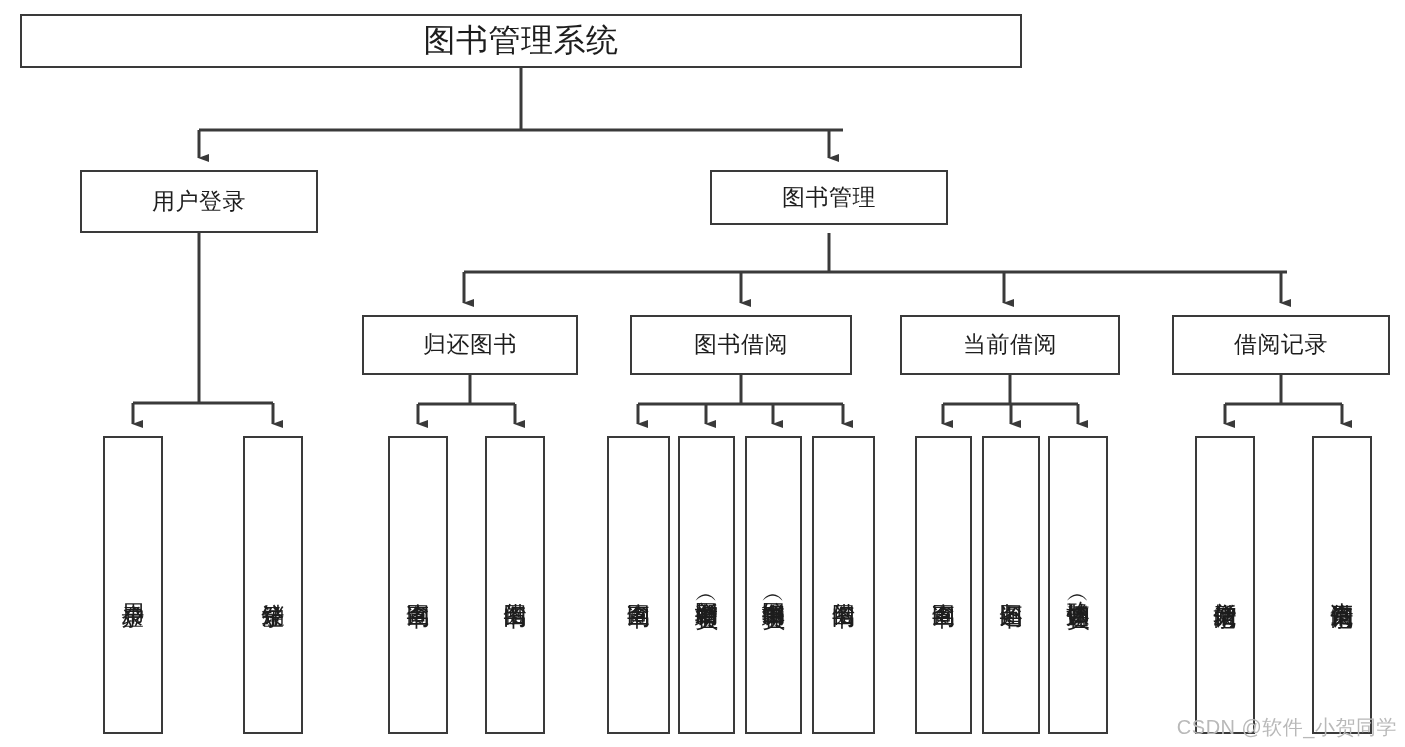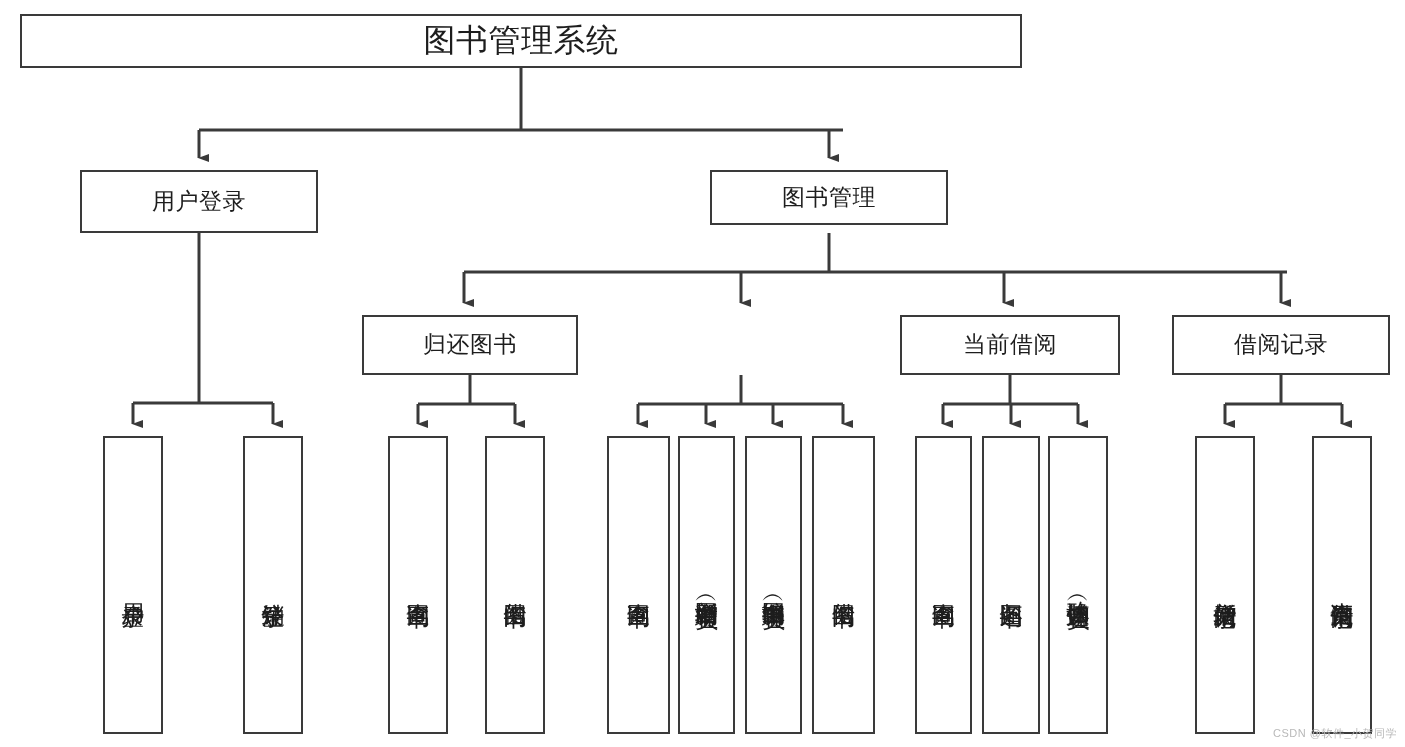--- a/index.html
+++ b/index.html
@@ -52,21 +52,21 @@
   .leaf .vtext {
     writing-mode: vertical-rl;
     text-orientation: upright;
     white-space: nowrap;
     display: block;
   }
   #watermark {
     position: absolute;
     right: 8px;
     bottom: 6px;
-    font-size: 11px;
+    font-size: 20px;
     color: #b9b9b9;
     letter-spacing: 0.5px;
     white-space: nowrap;
     user-select: none;
   }
 </style>
 </head>
 <body>
 
 <div id="canvas">
@@ -128,20 +128,23 @@
   <div class="node horiz" style="left:80px; top:170px; width:238px; height:63px;">
     <span>用户登录</span>
   </div>
   <div class="node horiz" style="left:710px; top:170px; width:238px; height:55px;">
     <span>图书管理</span>
   </div>
 
   <div class="node horiz" style="left:362px; top:315px; width:216px; height:60px;">
     <span>归还图书</span>
   </div>
+  <div class="node horiz" style="left:630px; top:315px; width:222px; height:60px;">
+    <span>图书借阅</span>
+  </div>
   <div class="node horiz" style="left:1172px; top:315px; width:218px; height:60px;">
     <span>借阅记录</span>
   </div>
   <div class="node horiz" style="left:900px; top:315px; width:220px; height:60px;">
     <span>当前借阅</span>
   </div>
 
   <div class="node leaf" style="left:103px; top:436px; width:60px; height:298px;">
     <span class="vtext">用户登录</span>
   </div>

